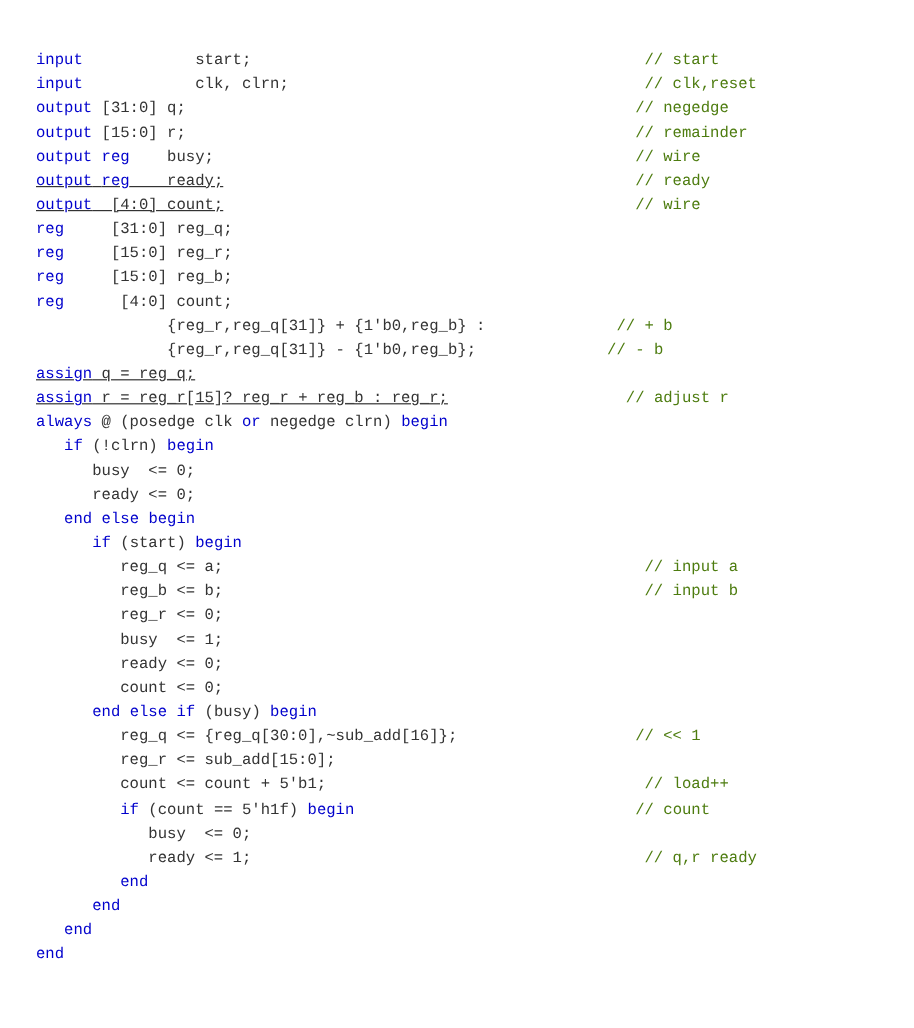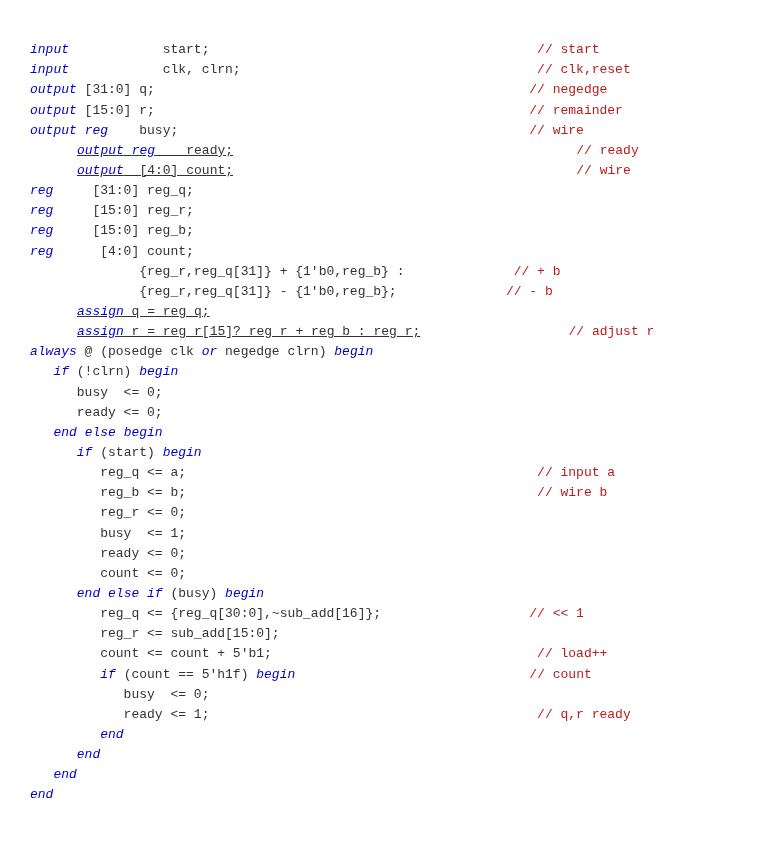--- a/index.html
+++ b/index.html
@@ -7,23 +7,23 @@
       background: #ffffff;
       font-family: 'Courier New', Courier, monospace;
       font-size: 13px;
       color: #333;
       padding: 20px 30px;
     }
     .code-block {
       line-height: 1.55;
       white-space: pre;
     }
-    .kw { color: #0000cc; font-weight: normal; font-style: italic; }
-    .comment { color: #b91c1c; }
-    .underline { text-decoration: underline; margin-left: 47px; }
+    .kw { color: #0000cc; font-weight: normal; }
+    .comment { color: #4d7c0f; }
+    .underline { text-decoration: underline; }
   </style>
 </head>
 <body>
 
 <div class="code-block">
 <span><span class="kw">input</span>            start;                                          <span class="comment">// start</span>
 </span><span><span class="kw">input</span>            clk, clrn;                                      <span class="comment">// clk,reset</span>
 </span><span><span class="kw">output</span> [31:0] q;                                                <span class="comment">// negedge</span>
 </span><span><span class="kw">output</span> [15:0] r;                                                <span class="comment">// remainder</span>
 </span><span><span class="kw">output</span> <span class="kw">reg</span>    busy;                                             <span class="comment">// wire</span>
@@ -37,21 +37,21 @@
 </span><span>              {reg_r,reg_q[31]} - {1'b0,reg_b};              <span class="comment">// - b</span>
 </span><span><span class="underline"><span class="kw">assign</span> q = reg_q;</span>
 </span><span><span class="underline"><span class="kw">assign</span> r = reg_r[15]? reg_r + reg_b : reg_r;</span>                   <span class="comment">// adjust r</span>
 </span><span><span class="kw">always</span> @ (posedge clk <span class="kw">or</span> negedge clrn) <span class="kw">begin</span>
 </span><span>   <span class="kw">if</span> (!clrn) <span class="kw">begin</span>
 </span><span>      busy  &lt;= 0;
 </span><span>      ready &lt;= 0;
 </span><span>   <span class="kw">end</span> <span class="kw">else</span> <span class="kw">begin</span>
 </span><span>      <span class="kw">if</span> (start) <span class="kw">begin</span>
 </span><span>         reg_q &lt;= a;                                             <span class="comment">// input a</span>
-</span><span>         reg_b &lt;= b;                                             <span class="comment">// wire b</span>
+</span><span>         reg_b &lt;= b;                                             <span class="comment">// input b</span>
 </span><span>         reg_r &lt;= 0;
 </span><span>         busy  &lt;= 1;
 </span><span>         ready &lt;= 0;
 </span><span>         count &lt;= 0;
 </span><span>      <span class="kw">end</span> <span class="kw">else</span> <span class="kw">if</span> (busy) <span class="kw">begin</span>
 </span><span>         reg_q &lt;= {reg_q[30:0],~sub_add[16]};                   <span class="comment">// &lt;&lt; 1</span>
 </span><span>         reg_r &lt;= sub_add[15:0];
 </span><span>         count &lt;= count + 5'b1;                                  <span class="comment">// load++</span>
 </span><span>         <span class="kw">if</span> (count == 5'h1f) <span class="kw">begin</span>                              <span class="comment">// count</span>
 </span><span>            busy  &lt;= 0;

